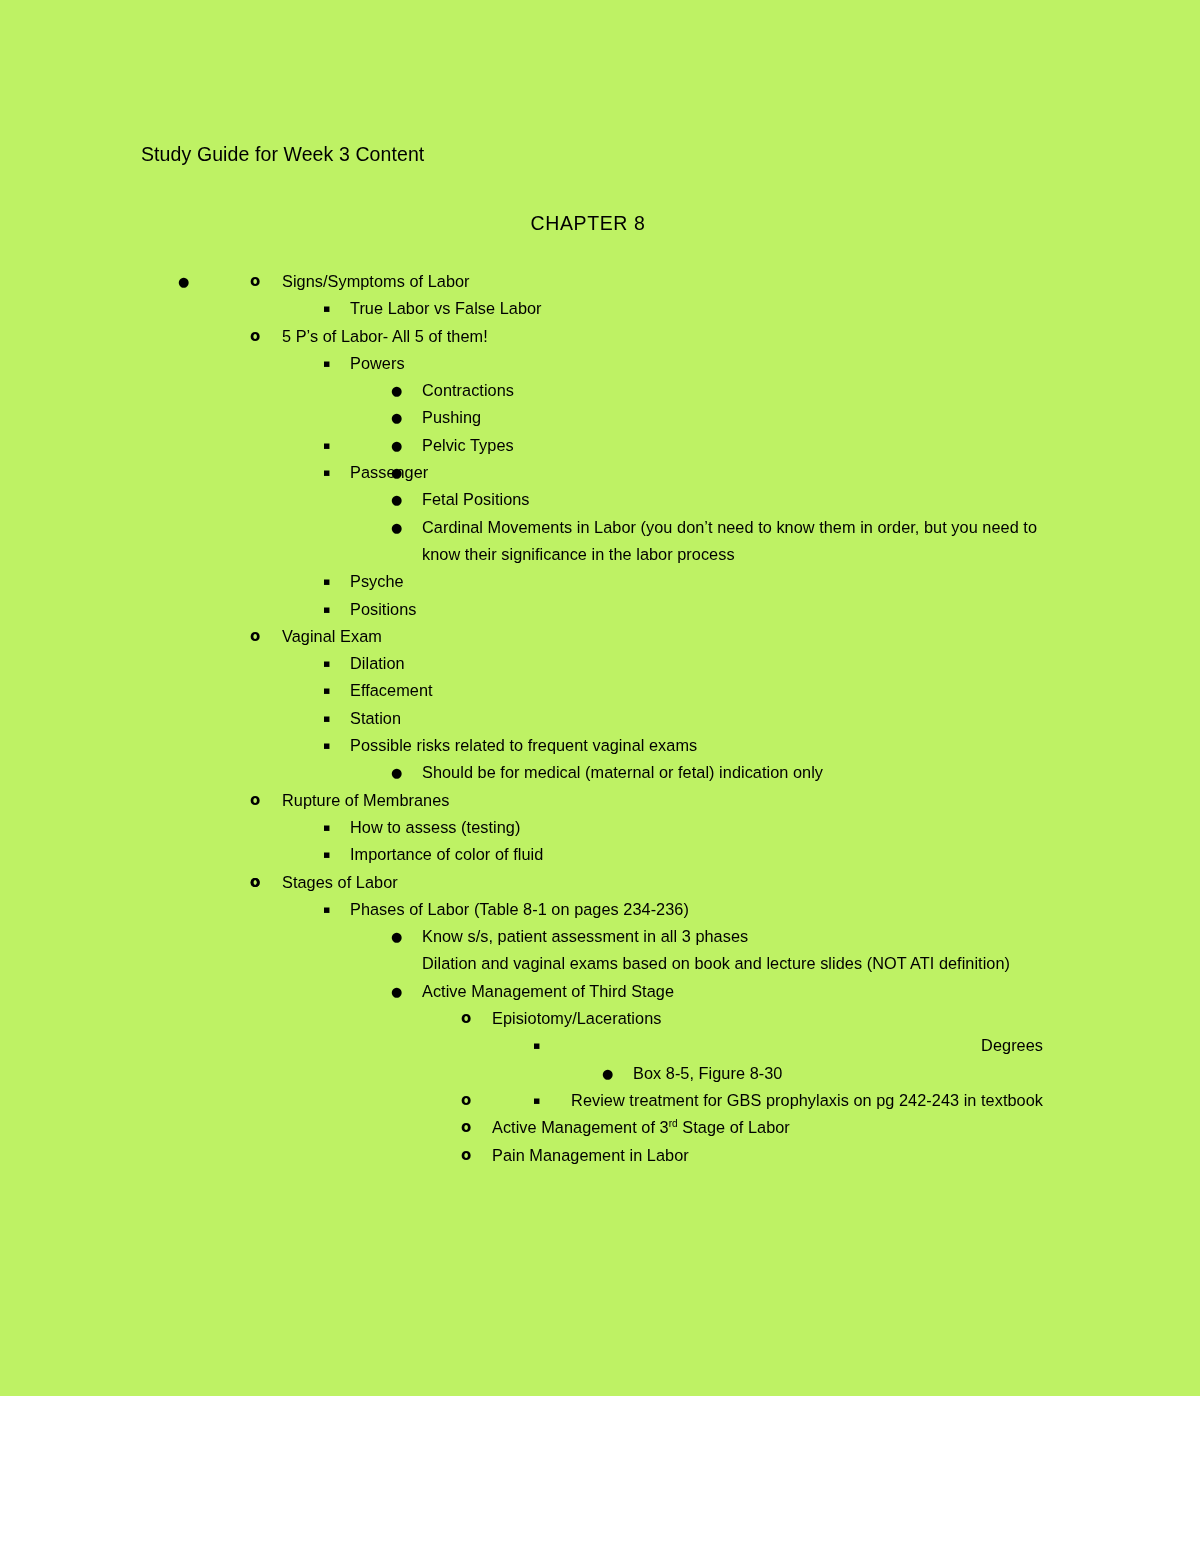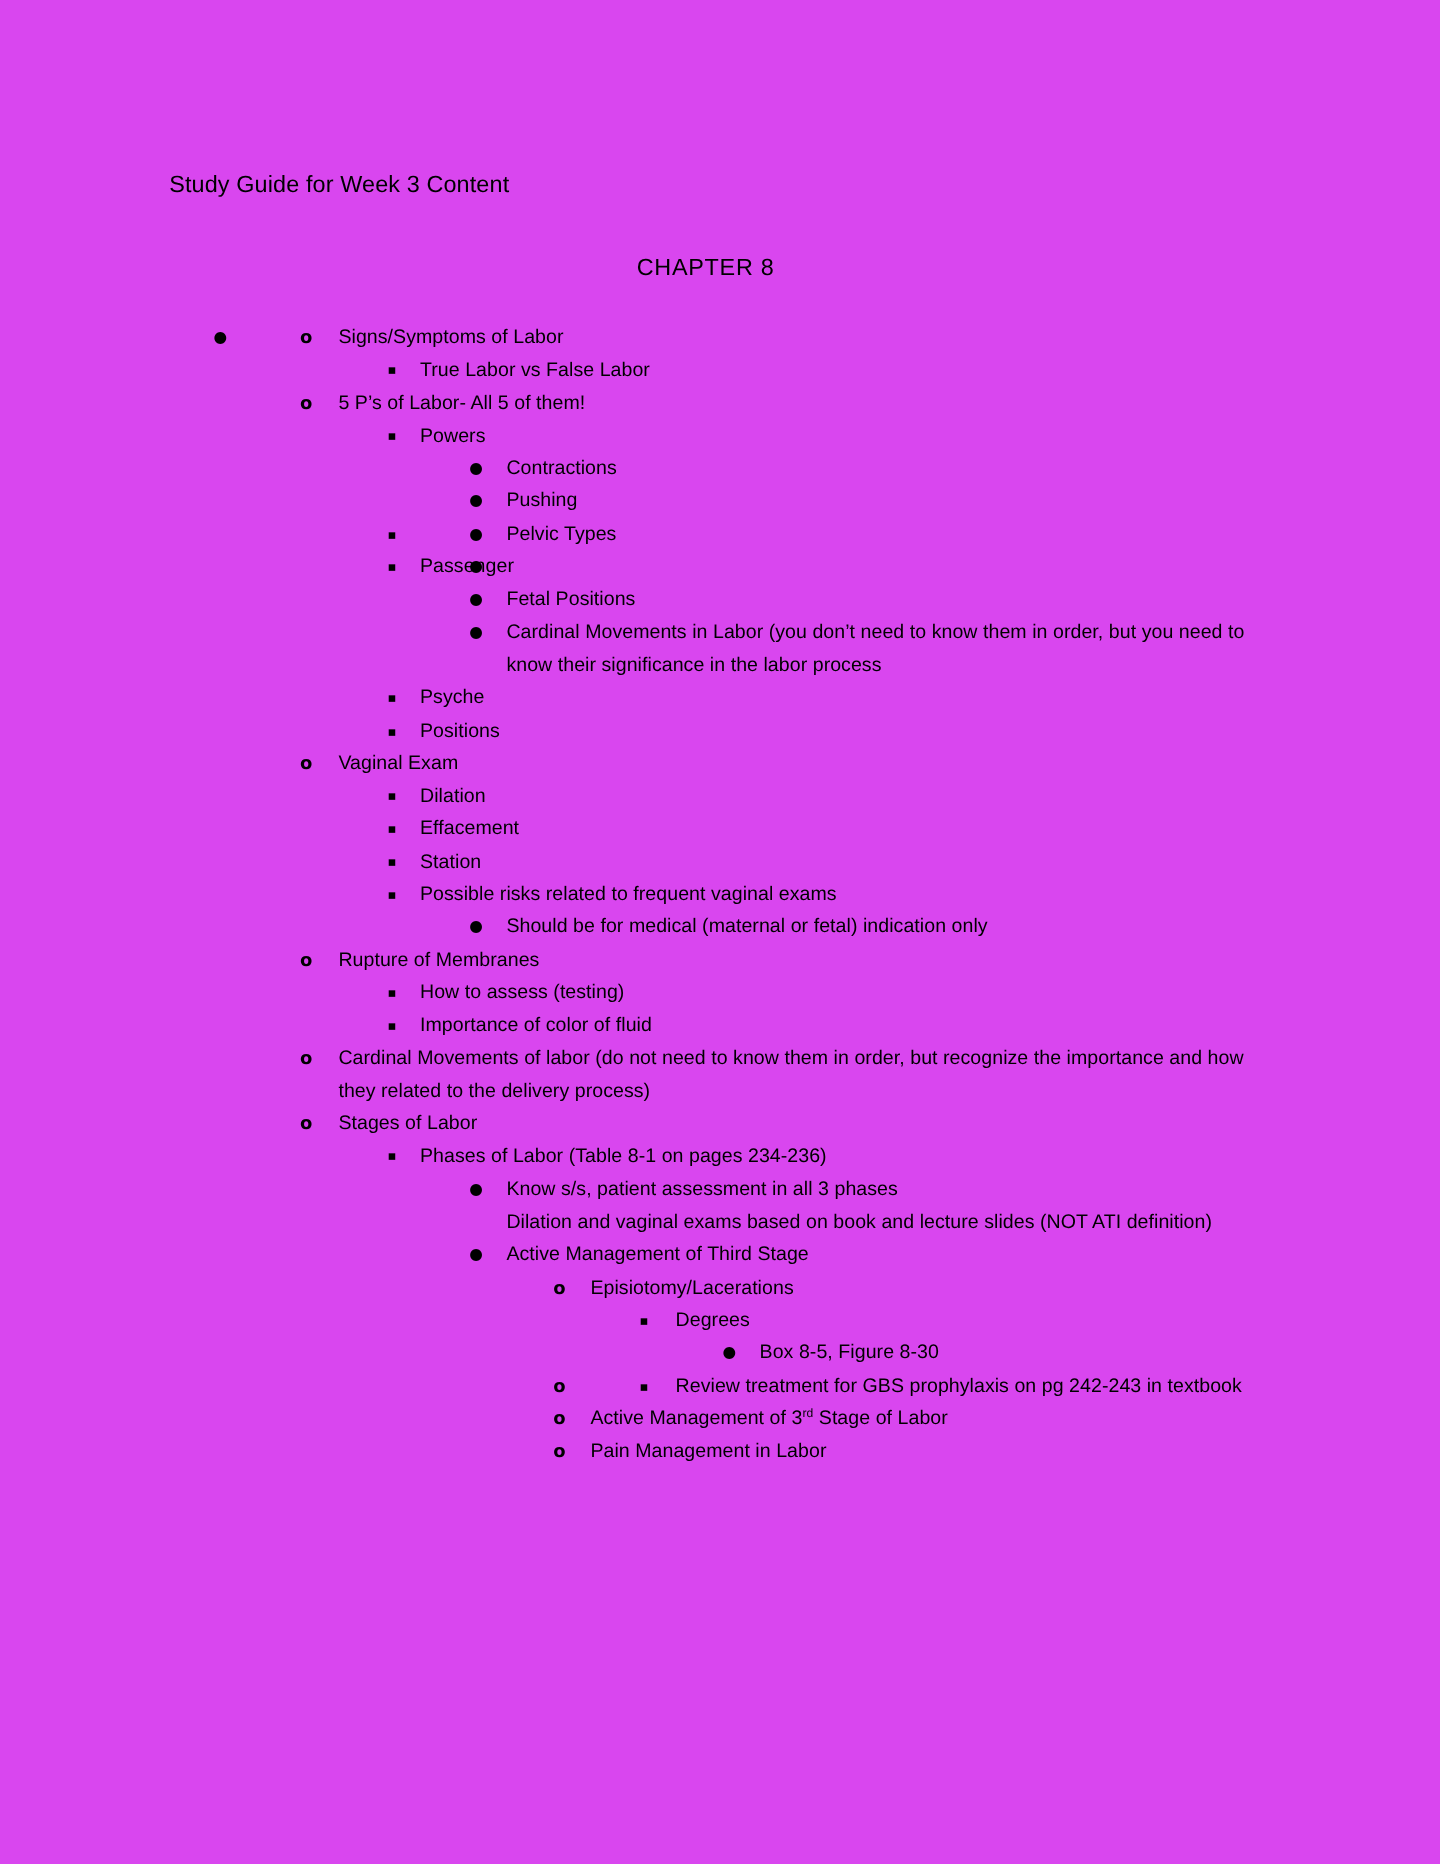--- a/index.html
+++ b/index.html
@@ -12,22 +12,22 @@
     width: 1200px;
     height: 1553px;
     font-family: "Liberation Sans", sans-serif;
     color: #000000;
     -webkit-font-smoothing: antialiased;
   }
 
   .page {
     position: relative;
     width: 1200px;
-    height: 1553px;
-    background: #d946ef;
+    height: 1396px;
+    background: #bef264;
     box-sizing: border-box;
     padding: 0;
     overflow: hidden;
   }
 
   
   .doc-title {
     position: absolute;
     left: 141px;
     top: 141px;
@@ -98,21 +98,21 @@
   .lvl4 { padding-left: 422px; }
   .lvl4 > .bullet { left: 391px; }
   .lvl4 > .txt { max-width: 616px; }
 
   .lvl5 { padding-left: 492px; }
   .lvl5 > .bullet { left: 461px; }
   .lvl5 > .txt { max-width: 546px; }
 
   .lvl6 { padding-left: 563px; }
   .lvl6 > .bullet { left: 533px; }
-  .lvl6 > .txt { max-width: 480px; }
+  .lvl6 > .txt { max-width: 480px; text-align: right; }
 
   .lvl7 { padding-left: 633px; }
   .lvl7 > .bullet { left: 602px; }
   .lvl7 > .txt { max-width: 410px; }
 
   sup {
     font-size: 0.62em;
     vertical-align: super;
     line-height: 0;
   }
@@ -215,21 +215,20 @@
       <div class="li lvl3">
         <span class="bullet b-sq">▪</span>
         <span class="txt">How to assess (testing)</span>
       </div>
       <div class="li lvl3">
         <span class="bullet b-sq">▪</span>
         <span class="txt">Importance of color of fluid</span>
       </div>
       <div class="li lvl2">
         <span class="bullet b-circ">o</span>
-        <span class="txt">Cardinal Movements of labor (do not need to know them in order, but recognize the importance and how they related to the delivery process)</span>
       </div>
       <div class="li lvl2">
         <span class="bullet b-circ">o</span>
         <span class="txt">Stages of Labor</span>
       </div>
       <div class="li lvl3">
         <span class="bullet b-sq">▪</span>
         <span class="txt">Phases of Labor (Table 8-1 on pages 234-236)</span>
       </div>
       <div class="li lvl4">

